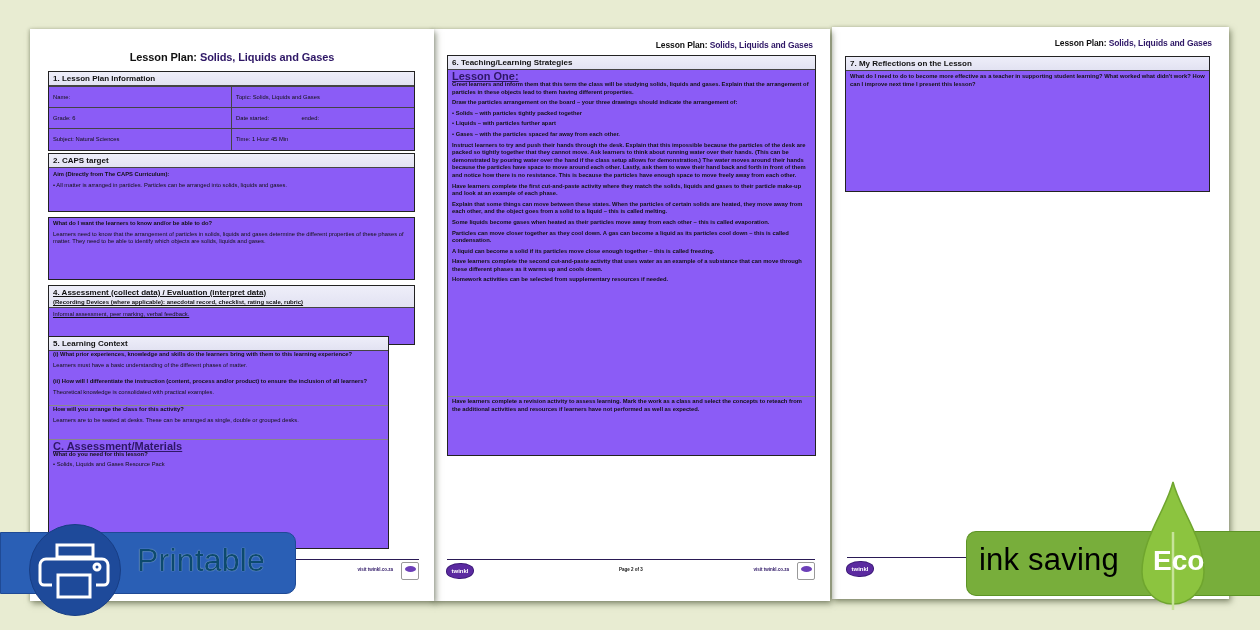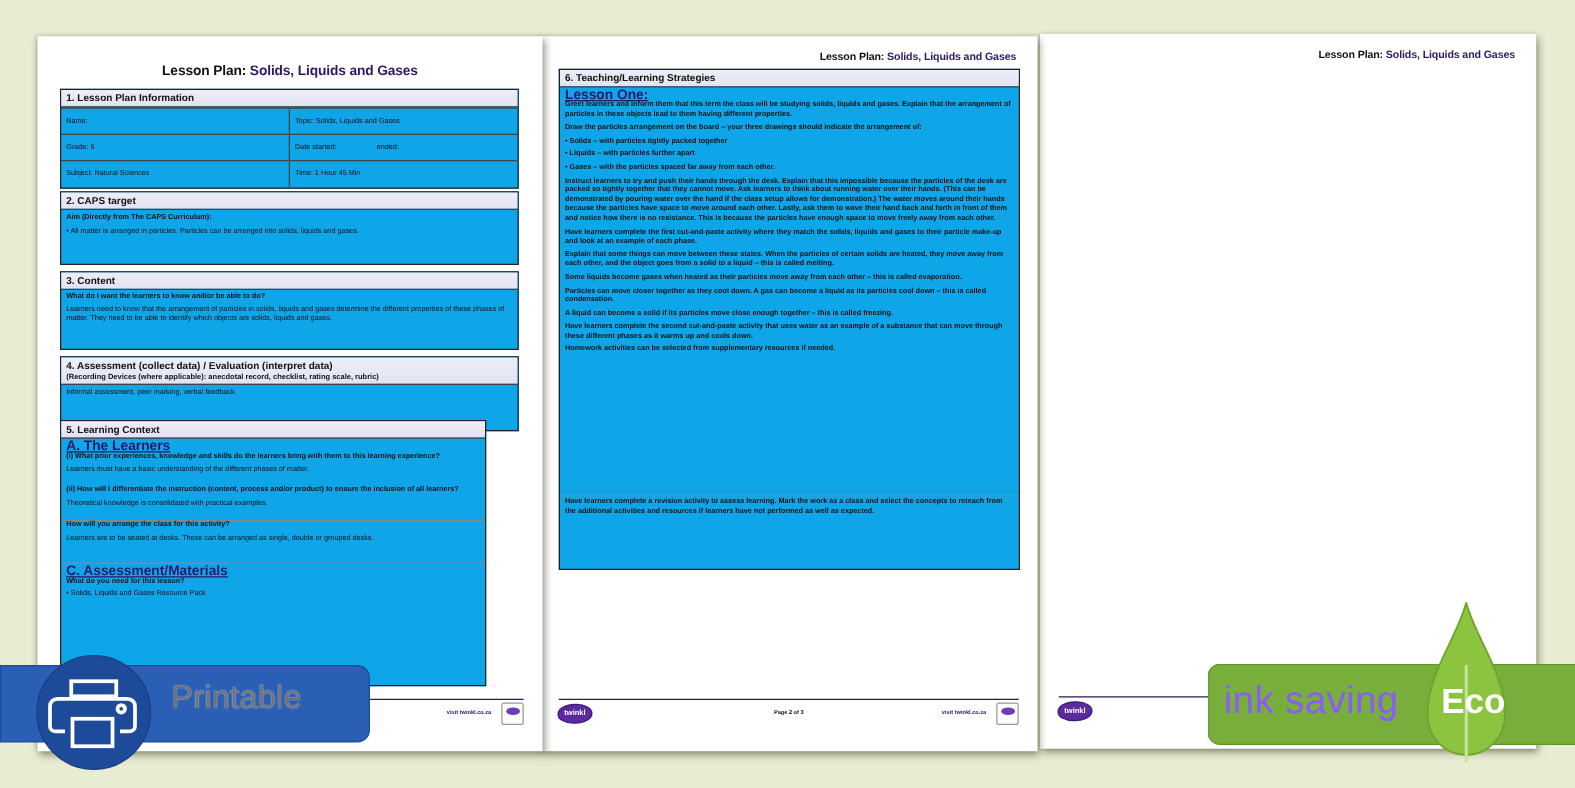--- a/index.html
+++ b/index.html
@@ -25,21 +25,21 @@
       letter-spacing: -0.1px;
       white-space: nowrap;
     }
     .doc-title .accent { color: #2e1766; }
     #page1 .doc-title { position: absolute; top: 22px; left: 0; width: 100%; text-align: center; font-size: 11px; }
     #page2 .doc-title, #page3 .doc-title { position: absolute; top: 11px; right: 17px; font-size: 8.5px; }
 
     .section {
       position: absolute;
       border: 1.2px solid #222;
-      background: #0ea5e9;
+      background: #8b5cf6;
     }
     .sec-head {
       background: linear-gradient(#eeeef9, #e2e2f2);
       border-bottom: 1px solid #444;
       font-weight: bold;
       font-size: 8px;
       padding: 2px 4px 1px 4px;
       line-height: 10px;
     }
     .sec-head .sub {
@@ -101,39 +101,39 @@
       border: 1px solid #1f4a95;
       border-radius: 0 10px 10px 0;
     }
     #printable .circle {
       position: absolute; left: 29px; top: -6px; width: 92px; height: 92px;
       border-radius: 50%; background: #1e4a9a;
       border: 1px solid #183e85;
     }
     #printable .label {
       position: absolute; left: 137px; top: 12px;
-      font-size: 26px; color: #737373;
+      font-size: 32px; color: #0c4a6e;
       letter-spacing: 0.2px;
       text-shadow: 0 0 1px #d9e6ff;
     }
 
     
     #eco {
       position: absolute; left: 966px; top: 480px; width: 294px; height: 150px; z-index: 10;
     }
     #eco .bar {
       position: absolute; left: 0; top: 51px; width: 294px; height: 65px;
       background: #78ae3b;
       border: 1.5px solid #5d9426;
       border-right: none;
       border-radius: 10px 0 0 10px;
     }
     #eco .label {
       position: absolute; left: 13px; top: 62px;
-      font-size: 31px; color: #8b5cf6; letter-spacing: 0.2px;
+      font-size: 31px; color: #000000; letter-spacing: 0.2px;
     }
     #eco .leaf {
       position: absolute; left: 174px; top: 0; width: 66px; height: 130px;
     }
     #eco .eco-text {
       position: absolute; left: 187px; top: 65px;
       font-size: 28px; font-weight: bold; color: #fff;
     }
   </style>
 </head>
@@ -166,37 +166,35 @@
 
   <div class="section" style="left:18px; top:124px; width:367px; height:59px;">
     <div class="sec-head">2.  CAPS target</div>
     <div class="gap"></div>
     <div class="txt b">Aim (Directly from The CAPS Curriculum):</div>
     <div class="gap"></div>
     <div class="txt">•  All matter is arranged in particles. Particles can be arranged into solids, liquids and gases.</div>
   </div>
 
   <div class="section" style="left:18px; top:188px; width:367px; height:63px;">
-    <div class="sec-head">3.  Content</div>
     <div class="txt b" style="padding-top:2px;">What do I want the learners to know and/or be able to do?</div>
     <div class="gap"></div>
     <div class="txt">Learners need to know that the arrangement of particles in solids, liquids and gases determine the different properties of these phases of matter. They need to be able to identify which objects are solids, liquids and gases.</div>
   </div>
 
-  <div class="section" style="left:18px; top:256px; width:367px; height:60px;">
+  <div class="section" style="left:18px; top:256px; width:367px; height:60px;text-decoration:underline;">
     <div class="sec-head">
       <span>4. Assessment (collect data) / Evaluation (interpret data)</span>
       <span class="sub">(Recording Devices (where applicable): anecdotal record, checklist, rating scale, rubric)</span>
     </div>
     <div class="txt" style="padding-top:3px;">Informal assessment, peer marking, verbal feedback.</div>
   </div>
 
   <div class="section" style="left:18px; top:307px; width:341px; height:213px;">
     <div class="sec-head">5.  Learning Context</div>
-    <div class="subhead">A.  The Learners</div>
     <div class="txt b">(i) What prior experiences, knowledge and skills do the learners bring with them to this learning experience?</div>
     <div class="gap"></div>
     <div class="txt">Learners must have a basic understanding of the different phases of matter.</div>
     <div style="height:9px;"></div>
     <div class="txt b">(ii) How will I differentiate the instruction (content, process and/or product) to ensure the inclusion of all learners?</div>
     <div class="gap"></div>
     <div class="txt">Theoretical knowledge is consolidated with practical examples.</div>
     <div class="divider" style="margin-top:9px;"></div>
     <div class="txt b">How will you arrange the class for this activity?</div>
     <div class="gap"></div>
@@ -259,20 +257,24 @@
     <span class="visit">visit twinkl.co.za</span>
     <span class="badge-logo"></span>
   </div>
 </div>
 
 <div class="page" id="page3">
   <div class="doc-title">
     <span>Lesson Plan: </span><span class="accent">Solids, Liquids and Gases</span>
   </div>
 
+  <div class="section" style="left:13px; top:29px; width:365px; height:136px;">
+    <div class="sec-head">7. My Reflections on the Lesson</div>
+    <div class="txt b" style="padding-top:2px;">What do I need to do to become more effective as a teacher in supporting student learning? What worked what didn't work? How can I improve next time I present this lesson?</div>
+  </div>
 
   <div class="footer" style="right:200px;">
     <span class="twinkl-logo">twinkl</span>
   </div>
 </div>
 
 <div id="printable">
   <div class="bar"></div>
   <div class="circle">
     <svg width="92" height="92" viewBox="0 0 92 92">

